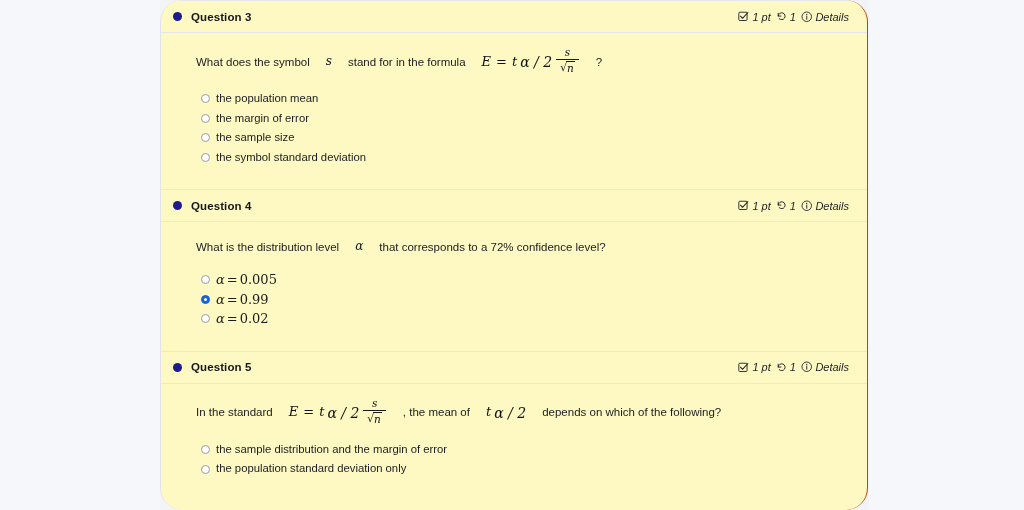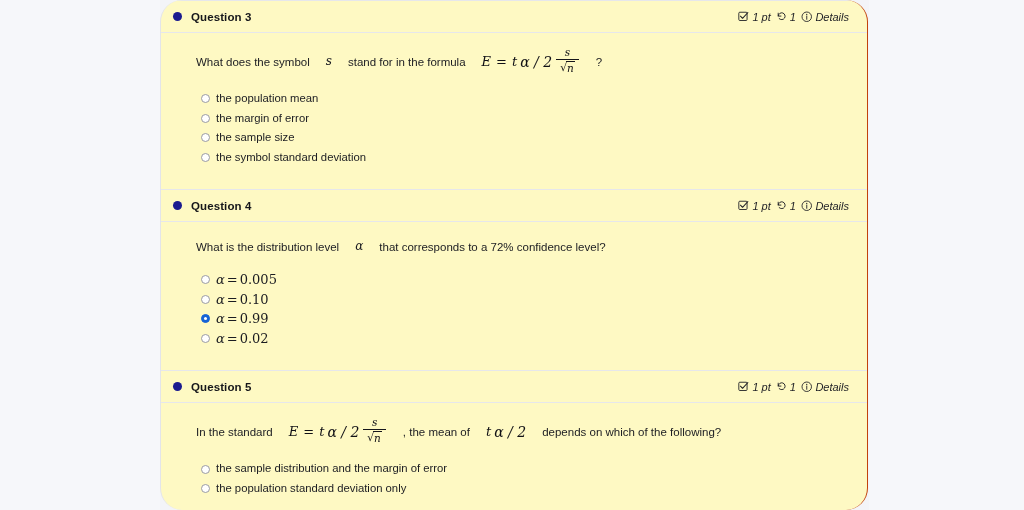--- a/index.html
+++ b/index.html
@@ -346,24 +346,20 @@
           <span class="alpha-inline">α</span>
           <span class="plain">that corresponds to a 72% confidence level?</span>
         </div>
 
         <div class="options">
           <div class="option">
             <span class="radio"></span>
             <span class="option-label mathlabel"><span>α</span><span class="eq">=</span><span class="num-plain">0.005</span></span>
           </div>
           <div class="option">
-            <span class="radio"></span>
-            <span class="option-label mathlabel"><span>α</span><span class="eq">=</span><span class="num-plain">0.10</span></span>
-          </div>
-          <div class="option">
             <span class="radio checked"></span>
             <span class="option-label mathlabel"><span>α</span><span class="eq">=</span><span class="num-plain">0.99</span></span>
           </div>
           <div class="option">
             <span class="radio"></span>
             <span class="option-label mathlabel"><span>α</span><span class="eq">=</span><span class="num-plain">0.02</span></span>
           </div>
         </div>
       </div>
     </div>

